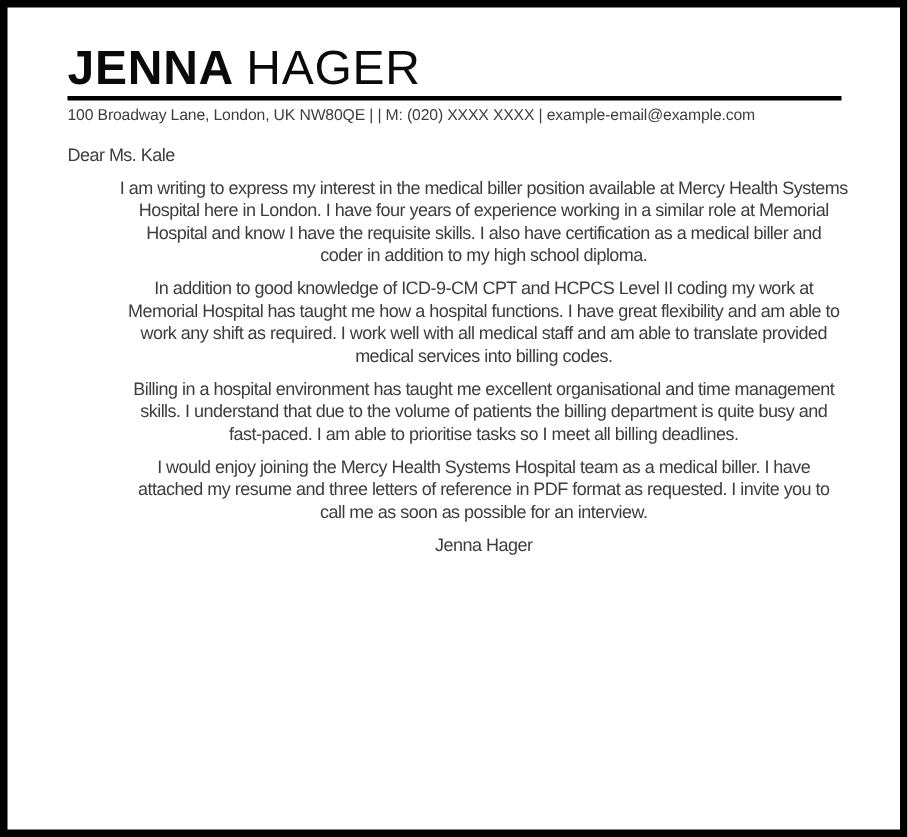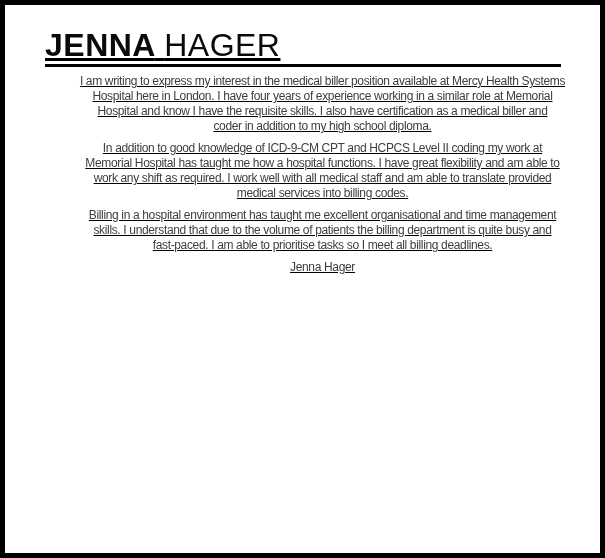--- a/index.html
+++ b/index.html
@@ -10,21 +10,20 @@
   .page {
     position: relative;
     width: 605px;
     height: 558px;
     box-sizing: border-box;
     border: 5px solid #000000;
     background: #ffffff;
     padding: 23px 0 0 40px;
     overflow: hidden;
     font-family: "Liberation Sans", sans-serif;
-    text-decoration: underline;
   }
   .name {
     margin: 0;
     font-size: 32px;
     line-height: 34px;
     letter-spacing: 0.5px;
     color: #0a0a0a;
     font-weight: 700;
     white-space: nowrap;
   }
@@ -64,30 +63,35 @@
   }
 </style>
 </head>
 <body>
 
 <div class="page">
 
   <div>
     <h1 class="name"><span class="name-first">JENNA</span> <span class="name-last">HAGER</span></h1>
     <div class="rule"></div>
+    <div class="contact">100 Broadway Lane, London, UK NW80QE | | M: (020) XXXX XXXX | example-email@example.com</div>
   </div>
 
   <div class="body-text">
+    <p class="salutation">Dear Ms. Kale</p>
     <p class="para">I am writing to express my interest in the medical biller position available at Mercy Health Systems
 Hospital here in London. I have four years of experience working in a similar role at Memorial
 Hospital and know I have the requisite skills. I also have certification as a medical biller and
 coder in addition to my high school diploma.</p>
     <p class="para">In addition to good knowledge of ICD-9-CM CPT and HCPCS Level II coding my work at
 Memorial Hospital has taught me how a hospital functions. I have great flexibility and am able to
 work any shift as required. I work well with all medical staff and am able to translate provided
 medical services into billing codes.</p>
     <p class="para">Billing in a hospital environment has taught me excellent organisational and time management
 skills. I understand that due to the volume of patients the billing department is quite busy and
 fast-paced. I am able to prioritise tasks so I meet all billing deadlines.</p>
+    <p class="para">I would enjoy joining the Mercy Health Systems Hospital team as a medical biller. I have
+attached my resume and three letters of reference in PDF format as requested. I invite you to
+call me as soon as possible for an interview.</p>
     <p class="para">Jenna Hager</p>
   </div>
 
 </div>
 
 </body></html>

